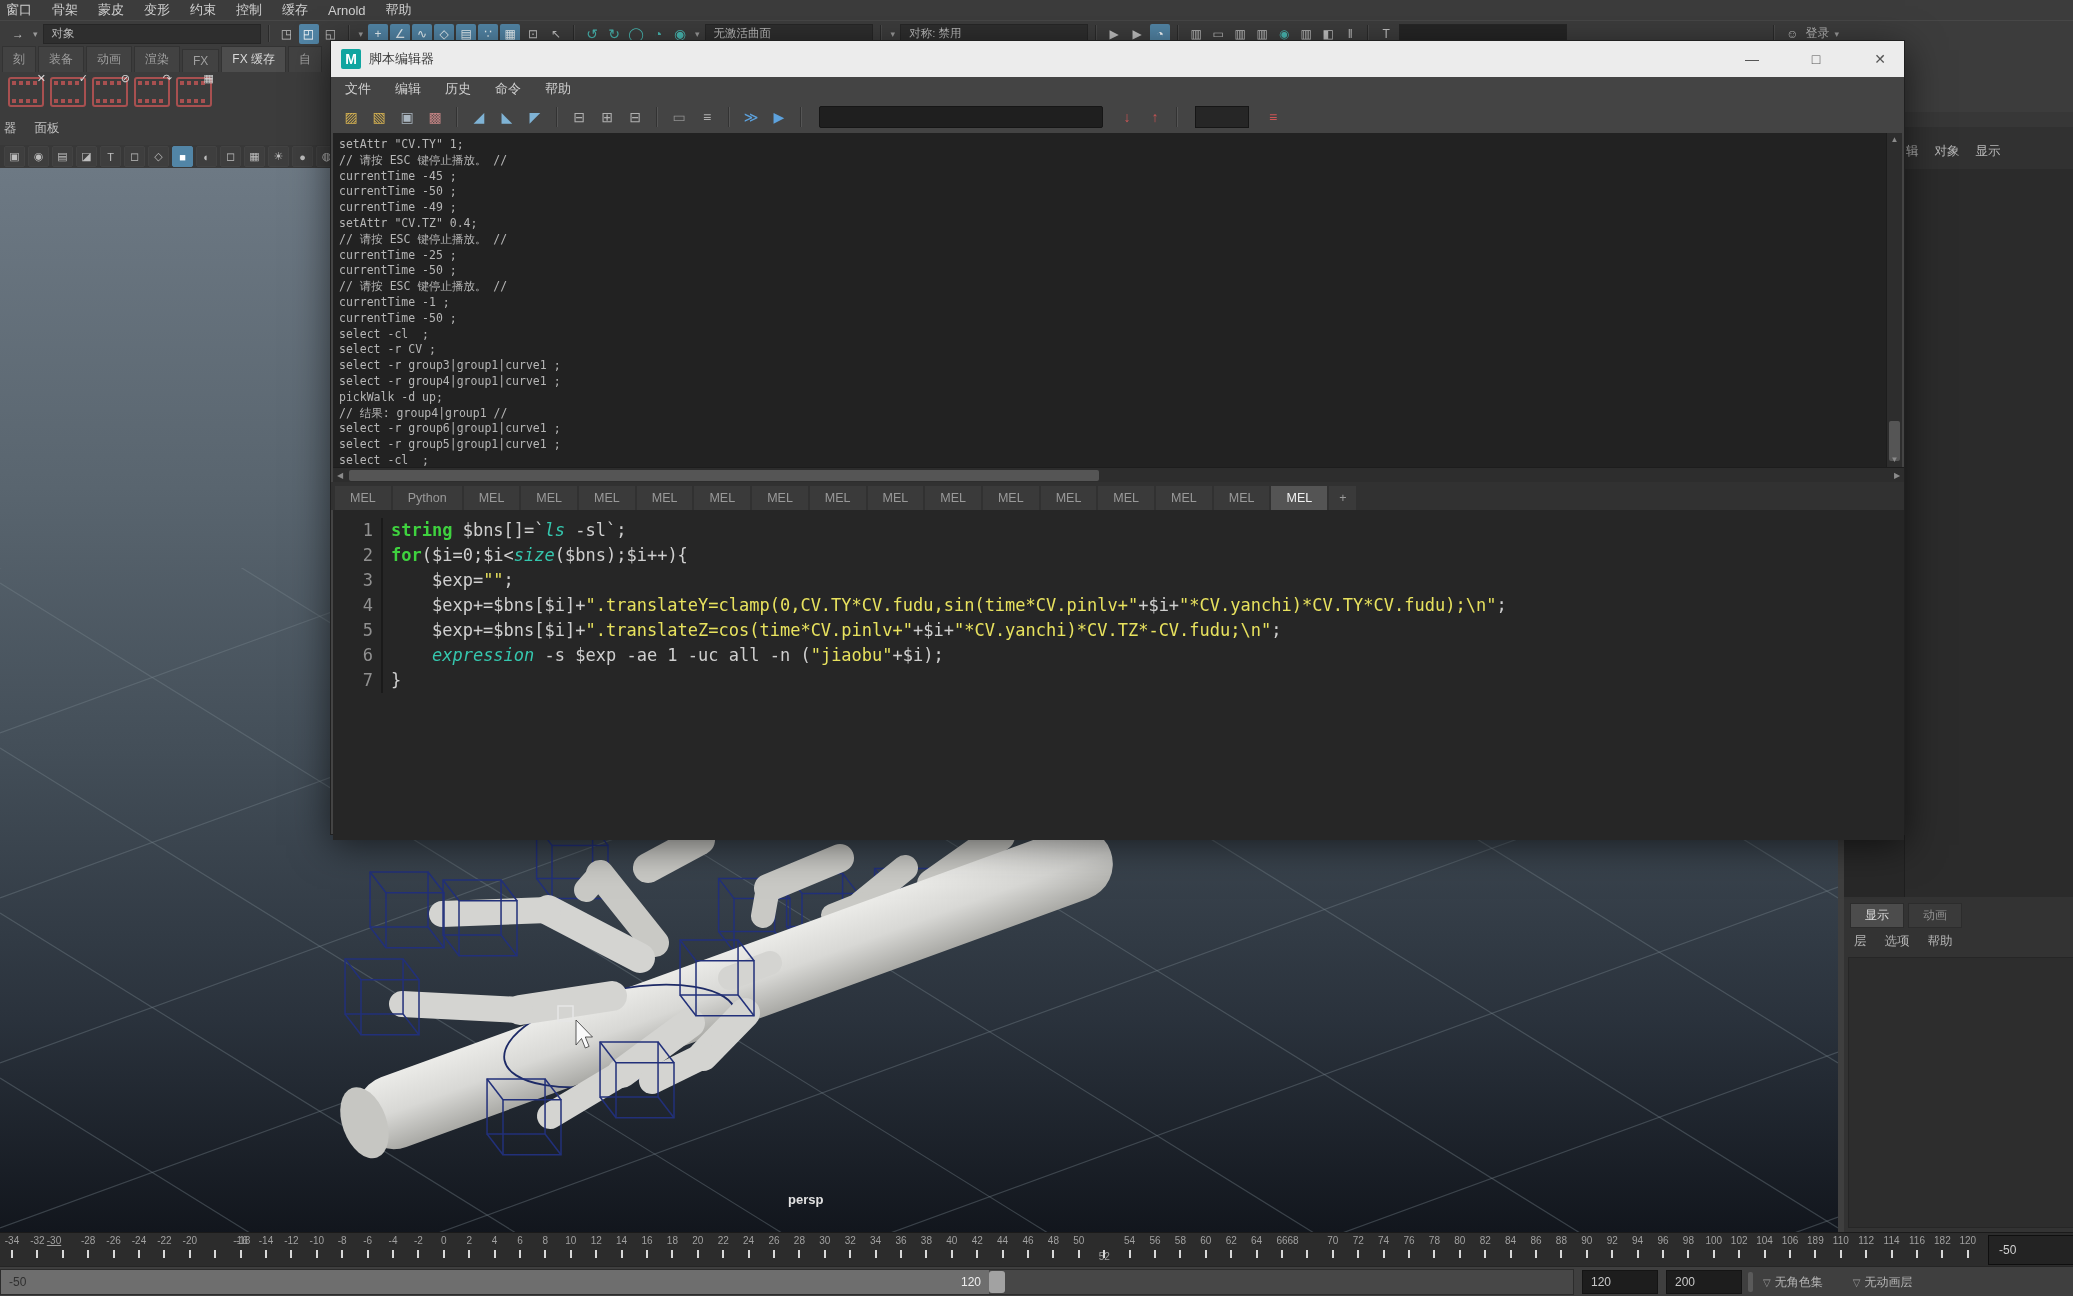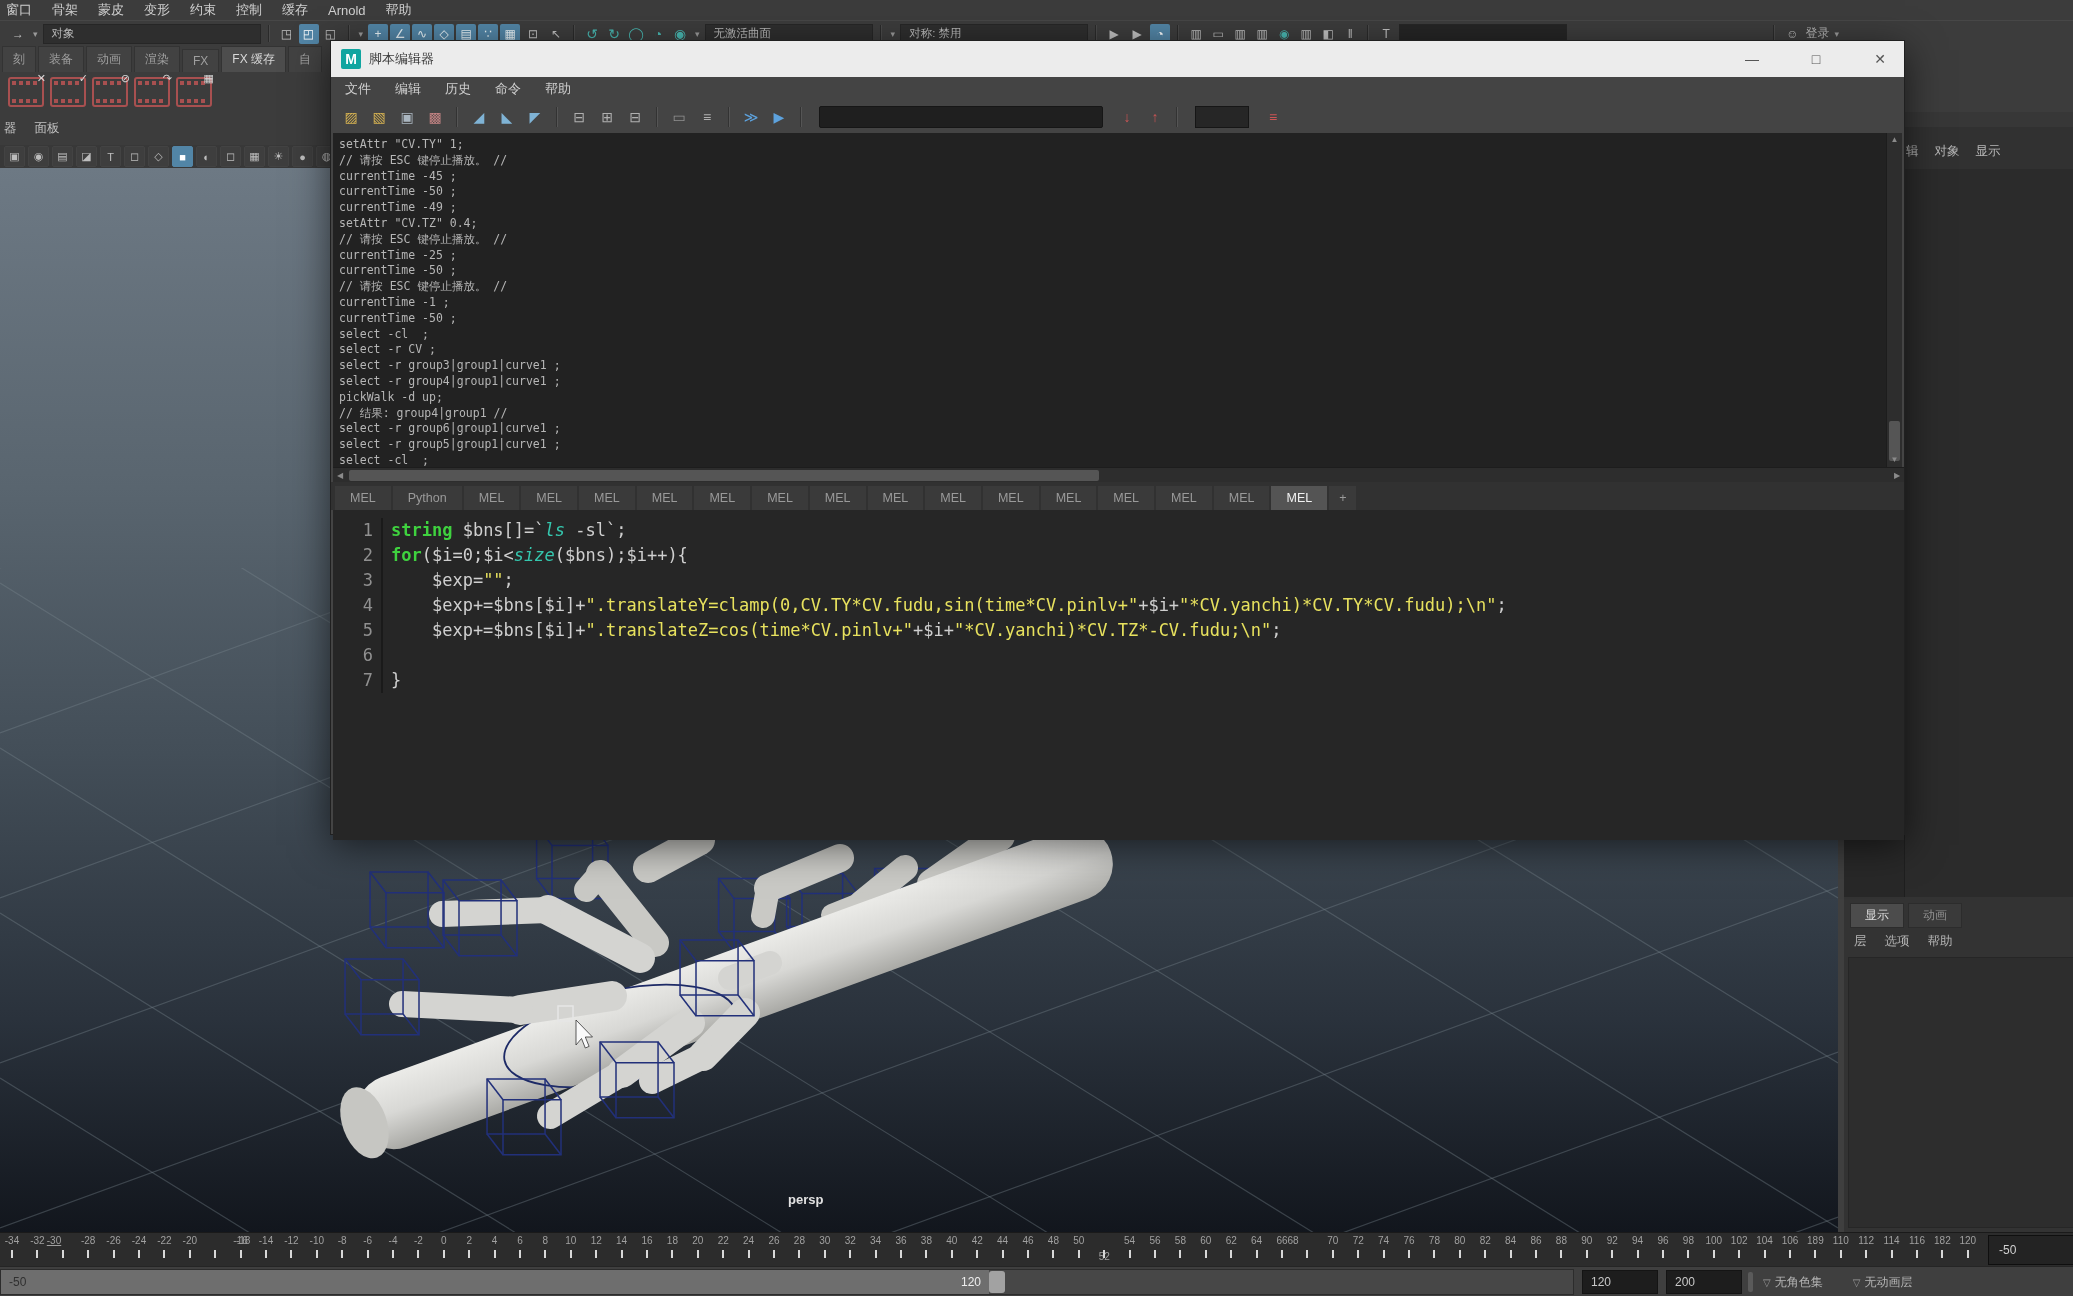--- a/index.html
+++ b/index.html
@@ -483,21 +483,21 @@
         <div class="se-tab">MEL</div>
         <div class="se-tab active">MEL</div>
         <div class="se-tab add">+</div>
       </div>
     <div id="se-input">
         <div class="code-row"><div class="code-gutter">1</div><div class="code-text"><span class="kw">string</span><span class="pl"> $bns[]=`</span><span class="fn">ls</span><span class="pl"> -sl`;</span></div></div>
         <div class="code-row"><div class="code-gutter">2</div><div class="code-text"><span class="kw">for</span><span class="pl">($i=0;$i&lt;</span><span class="fn">size</span><span class="pl">($bns);$i++){</span></div></div>
         <div class="code-row"><div class="code-gutter">3</div><div class="code-text"><span class="pl">    $exp=</span><span class="st">""</span><span class="pl">;</span></div></div>
         <div class="code-row"><div class="code-gutter">4</div><div class="code-text"><span class="pl">    $exp+=$bns[$i]+</span><span class="st">".translateY=clamp(0,CV.TY*CV.fudu,sin(time*CV.pinlv+"</span><span class="pl">+$i+</span><span class="st">"*CV.yanchi)*CV.TY*CV.fudu);\n"</span><span class="pl">;</span></div></div>
         <div class="code-row"><div class="code-gutter">5</div><div class="code-text"><span class="pl">    $exp+=$bns[$i]+</span><span class="st">".translateZ=cos(time*CV.pinlv+"</span><span class="pl">+$i+</span><span class="st">"*CV.yanchi)*CV.TZ*-CV.fudu;\n"</span><span class="pl">;</span></div></div>
-        <div class="code-row"><div class="code-gutter">6</div></div>
+        <div class="code-row"><div class="code-gutter">6</div><div class="code-text"><span class="pl">    </span><span class="fn">expression</span><span class="pl"> -s $exp -ae 1 -uc all -n (</span><span class="st">"jiaobu"</span><span class="pl">+$i);</span></div></div>
         <div class="code-row"><div class="code-gutter">7</div><div class="code-text"><span class="pl">}</span></div></div>
       </div>
   </div>
 
   <div class="abs" id="timeslider">
     <div id="ruler">
         <div class="tick-label" style="left: 12px;">-34</div>
         <div class="tick-mark" style="left: 12px;"></div>
         <div class="tick-label" style="left: 37.4px;">-32</div>
         <div class="tick-mark" style="left: 37.4px;"></div>

